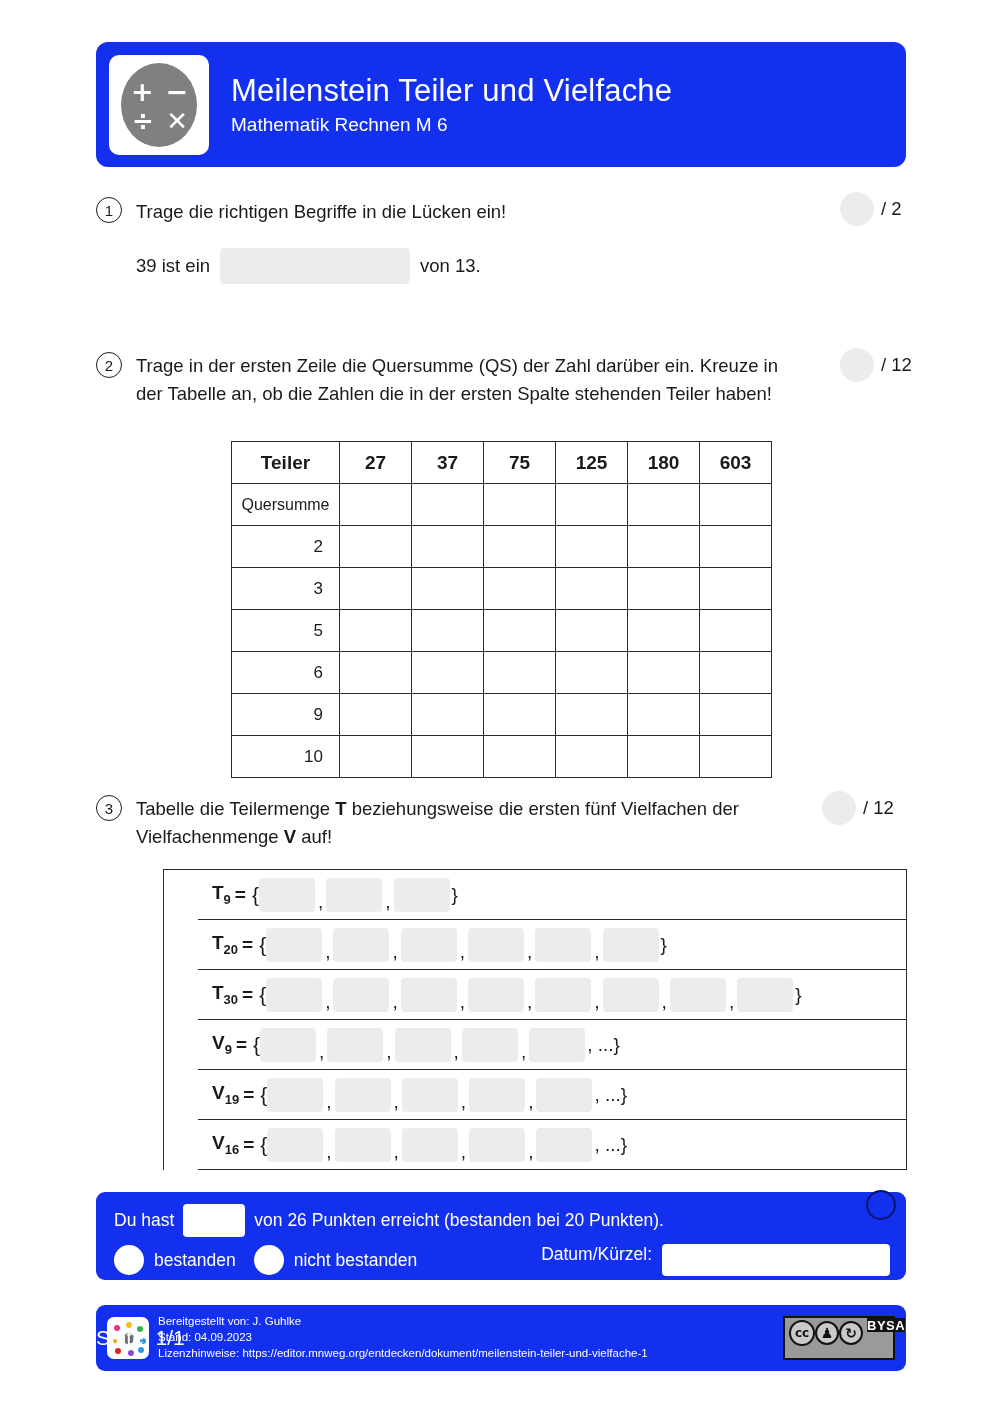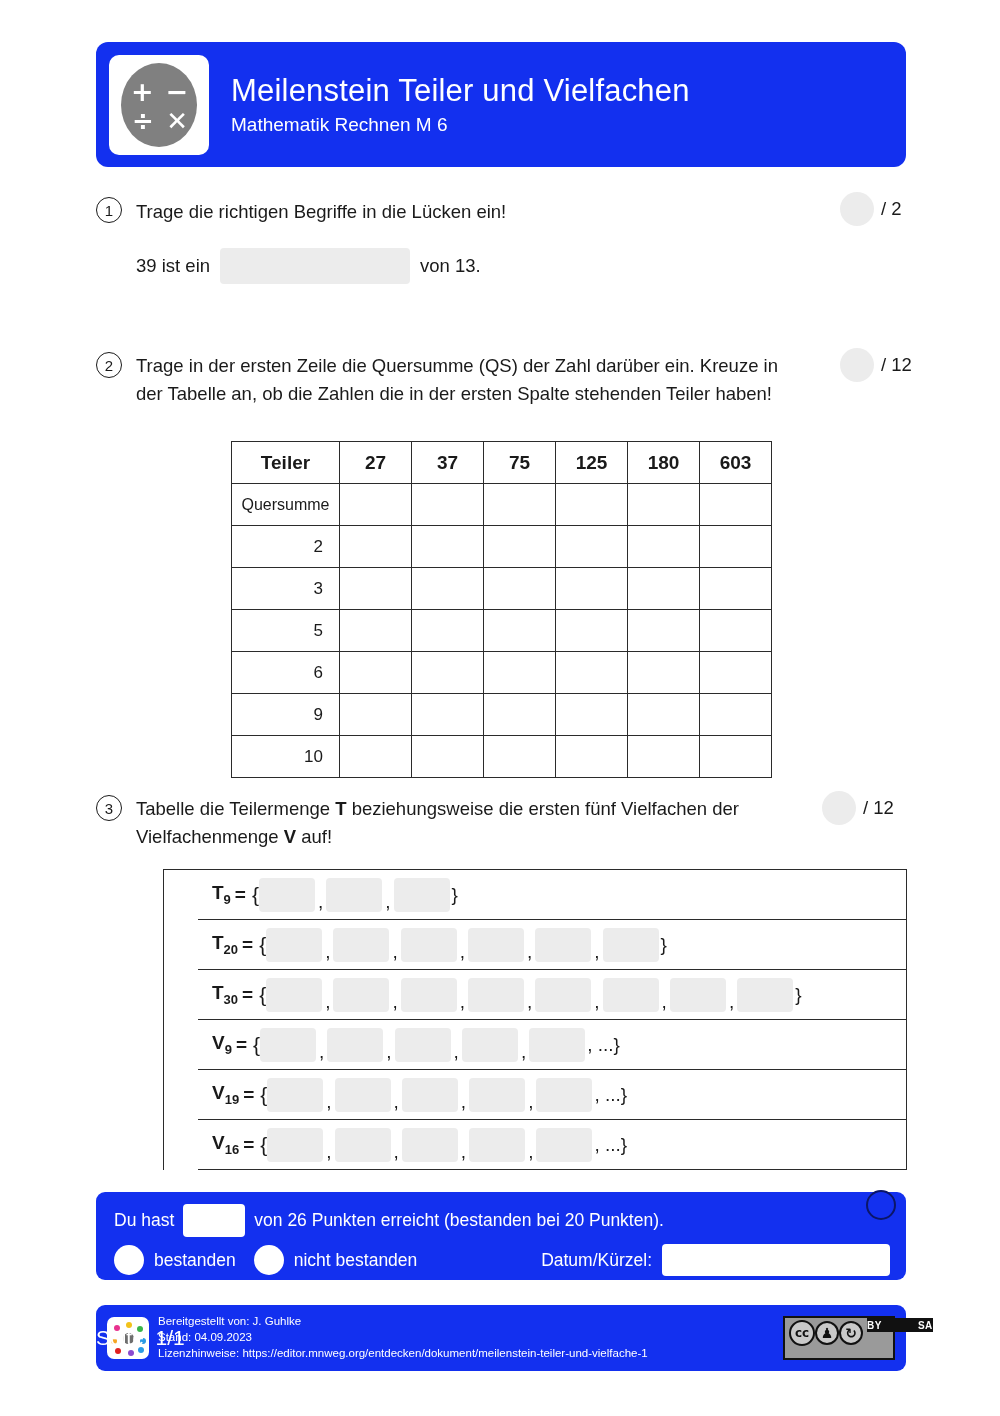--- a/index.html
+++ b/index.html
@@ -196,21 +196,21 @@
     display: flex; align-items: center;
     width: 776px;
   }
   .rb-radio {
     width: 30px; height: 30px;
     background: #ffffff;
     border-radius: 50%;
     flex: 0 0 auto;
   }
   .rb-radiolabel { margin: 0 18px 0 10px; }
-  .rb-datum { margin-left: auto; display: flex; align-items: center; }
+  .rb-datum { margin-left: auto; display: flex; align-items: flex-start; }
   .rb-datefield {
     width: 228px; height: 32px;
     background: #ffffff;
     border-radius: 4px;
     margin-left: 10px;
   }
   .rb-corner {
     position: absolute;
     right: 10px; top: -2px;
     width: 30px; height: 30px;
@@ -282,24 +282,23 @@
     justify-content: space-around;
     padding: 0 4px;
   }
   .cc-bot {
     height: 14px;
     background: #111;
     display: flex;
     align-items: center;
     justify-content: space-around;
     color: #fff;
-    font-size: 10px;
+    font-size: 13px;
     font-weight: bold;
     letter-spacing: 0.5px;
-    gap: 36px;
   }
   .cc-ring {
     width: 26px; height: 26px;
     border-radius: 50%;
     border: 2.5px solid #111;
     color: #111;
     font-size: 12px;
     font-weight: bold;
     display: flex;
     align-items: center;
@@ -317,21 +316,21 @@
   <div class="header">
     <div class="header-icon-box">
       <div class="math-circle">
         <span class="op-plus">+</span>
         <span class="op-minus">−</span>
         <span class="op-div">÷</span>
         <span class="op-times">✕</span>
       </div>
     </div>
     <div class="header-text">
-      <div class="header-title">Meilenstein Teiler und Vielfachen</div>
+      <div class="header-title">Meilenstein Teiler und Vielfache</div>
       <div class="header-sub">Mathematik Rechnen M 6</div>
     </div>
   </div>
 
   <div class="task-num" style="left:96px; top:197px;">1</div>
   <div class="task-text" style="left:136px; top:198px; width:660px;">Trage die richtigen Begriffe in die Lücken ein!</div>
   <div class="score" style="left:840px; top:192px;">
     <div class="score-dot"></div>
     <div class="score-label">/ 2</div>
   </div>

